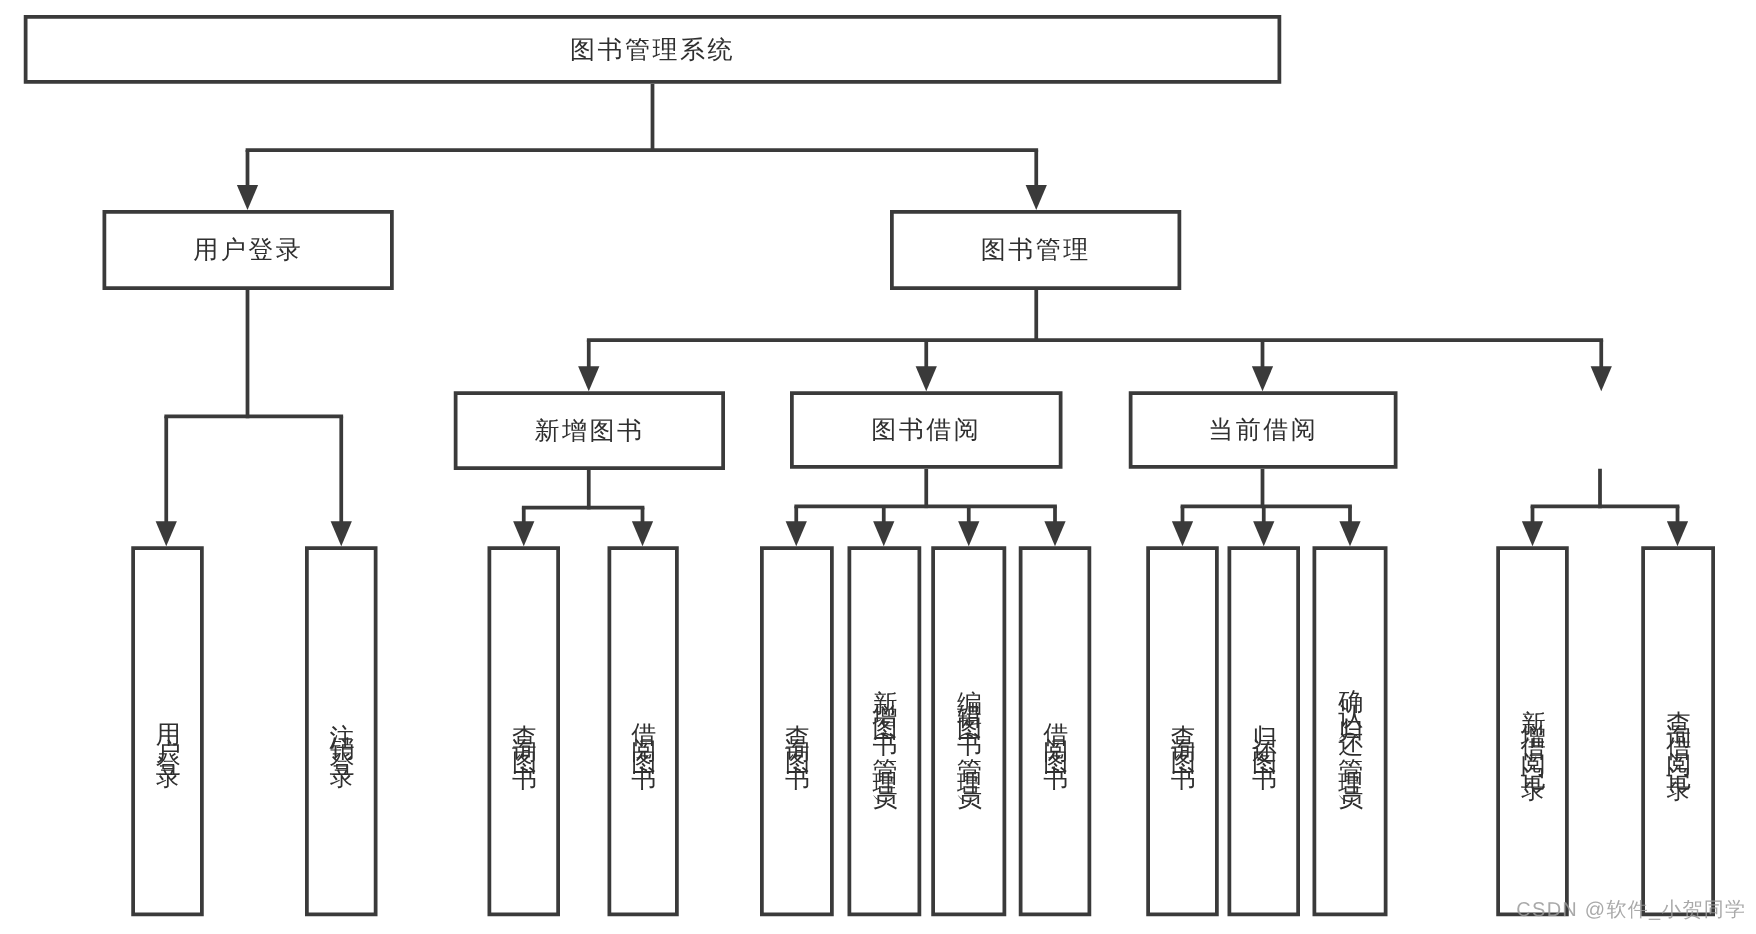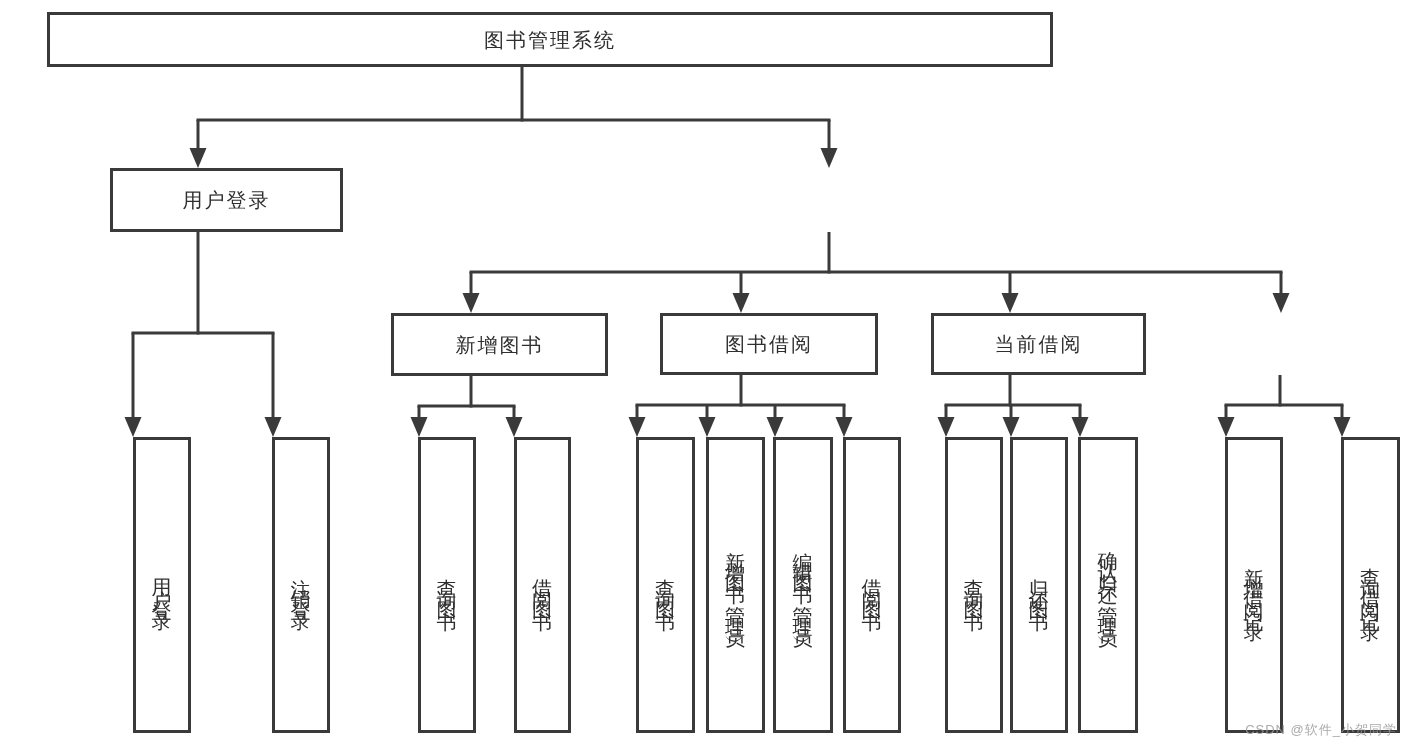--- a/index.html
+++ b/index.html
@@ -24,34 +24,33 @@
     border: 3px solid #3a3a3a;
     background: #ffffff;
     display: flex;
     align-items: center;
     justify-content: center;
     font-size: 20px;
     color: #2f2f2f;
     letter-spacing: 2px;
     text-align: center;
     line-height: 1.2;
-    margin-left: 28px;
   }
   .leaf {
     writing-mode: vertical-rl;
     text-orientation: mixed;
     letter-spacing: 0.55em;
     font-size: 20px;
     padding: 6px 0;
   }
   .watermark {
     position: absolute;
     right: 8px;
     bottom: 8px;
-    font-size: 13px;
+    font-size: 16px;
     color: #9b9b9b;
     opacity: 0.85;
     letter-spacing: 1px;
     white-space: nowrap;
     z-index: 5;
   }
 </style>
 </head>
 <body>
 
@@ -122,20 +121,21 @@
       <line x1="1226" y1="405" x2="1226" y2="425"></line>
       <polygon points="1217.5,417 1234.5,417 1226,437"></polygon>
       <line x1="1342" y1="405" x2="1342" y2="425"></line>
       <polygon points="1333.5,417 1350.5,417 1342,437"></polygon>
     </g>
   </svg>
 
   <div class="node" style="left:19px; top:12px; width:1006px; height:55px;">图书管理系统</div>
 
   <div class="node" style="left:82px; top:168px; width:233px; height:64px;">用户登录</div>
+  <div class="node" style="left:712px; top:168px; width:233px; height:64px;">图书管理</div>
 
   <div class="node" style="left:363px; top:313px; width:217px; height:63px;">新增图书</div>
   <div class="node" style="left:903px; top:313px; width:215px; height:62px;">当前借阅</div>
   <div class="node" style="left:632px; top:313px; width:218px; height:62px;">图书借阅</div>
 
   <div class="node leaf" style="left:105px; top:437px; width:58px; height:296px;">用户登录</div>
   <div class="node leaf" style="left:244px; top:437px; width:58px; height:296px;">注销登录</div>
 
   <div class="node leaf" style="left:390px; top:437px; width:58px; height:296px;">查询图书</div>
   <div class="node leaf" style="left:486px; top:437px; width:57px; height:296px;">借阅图书</div>

